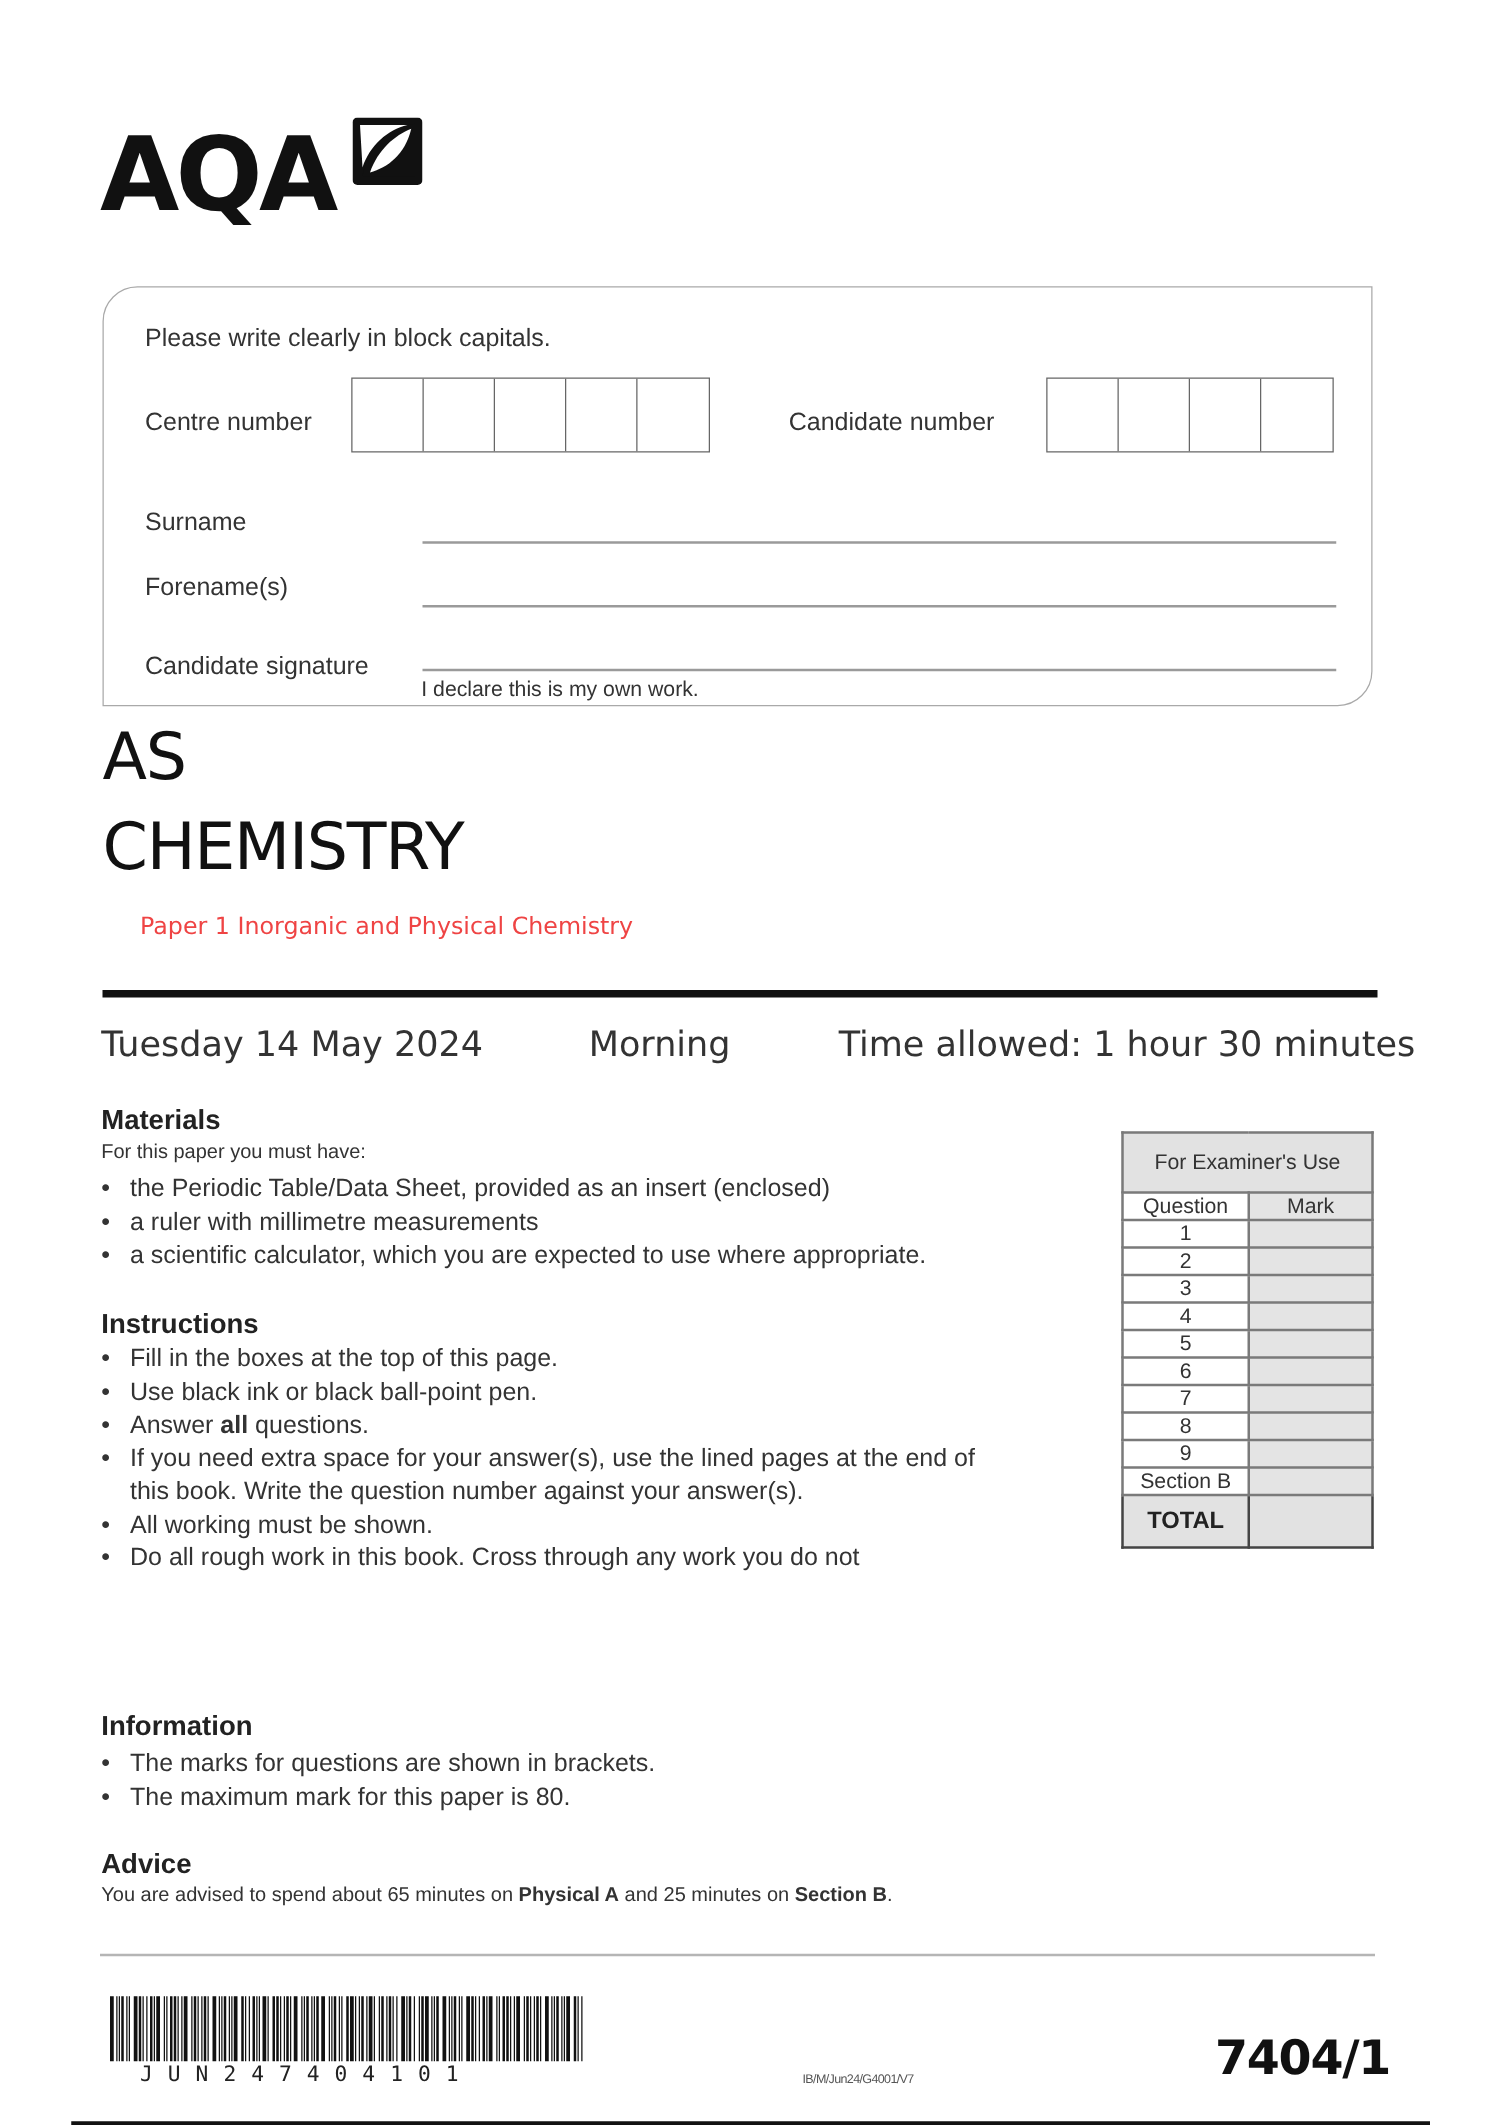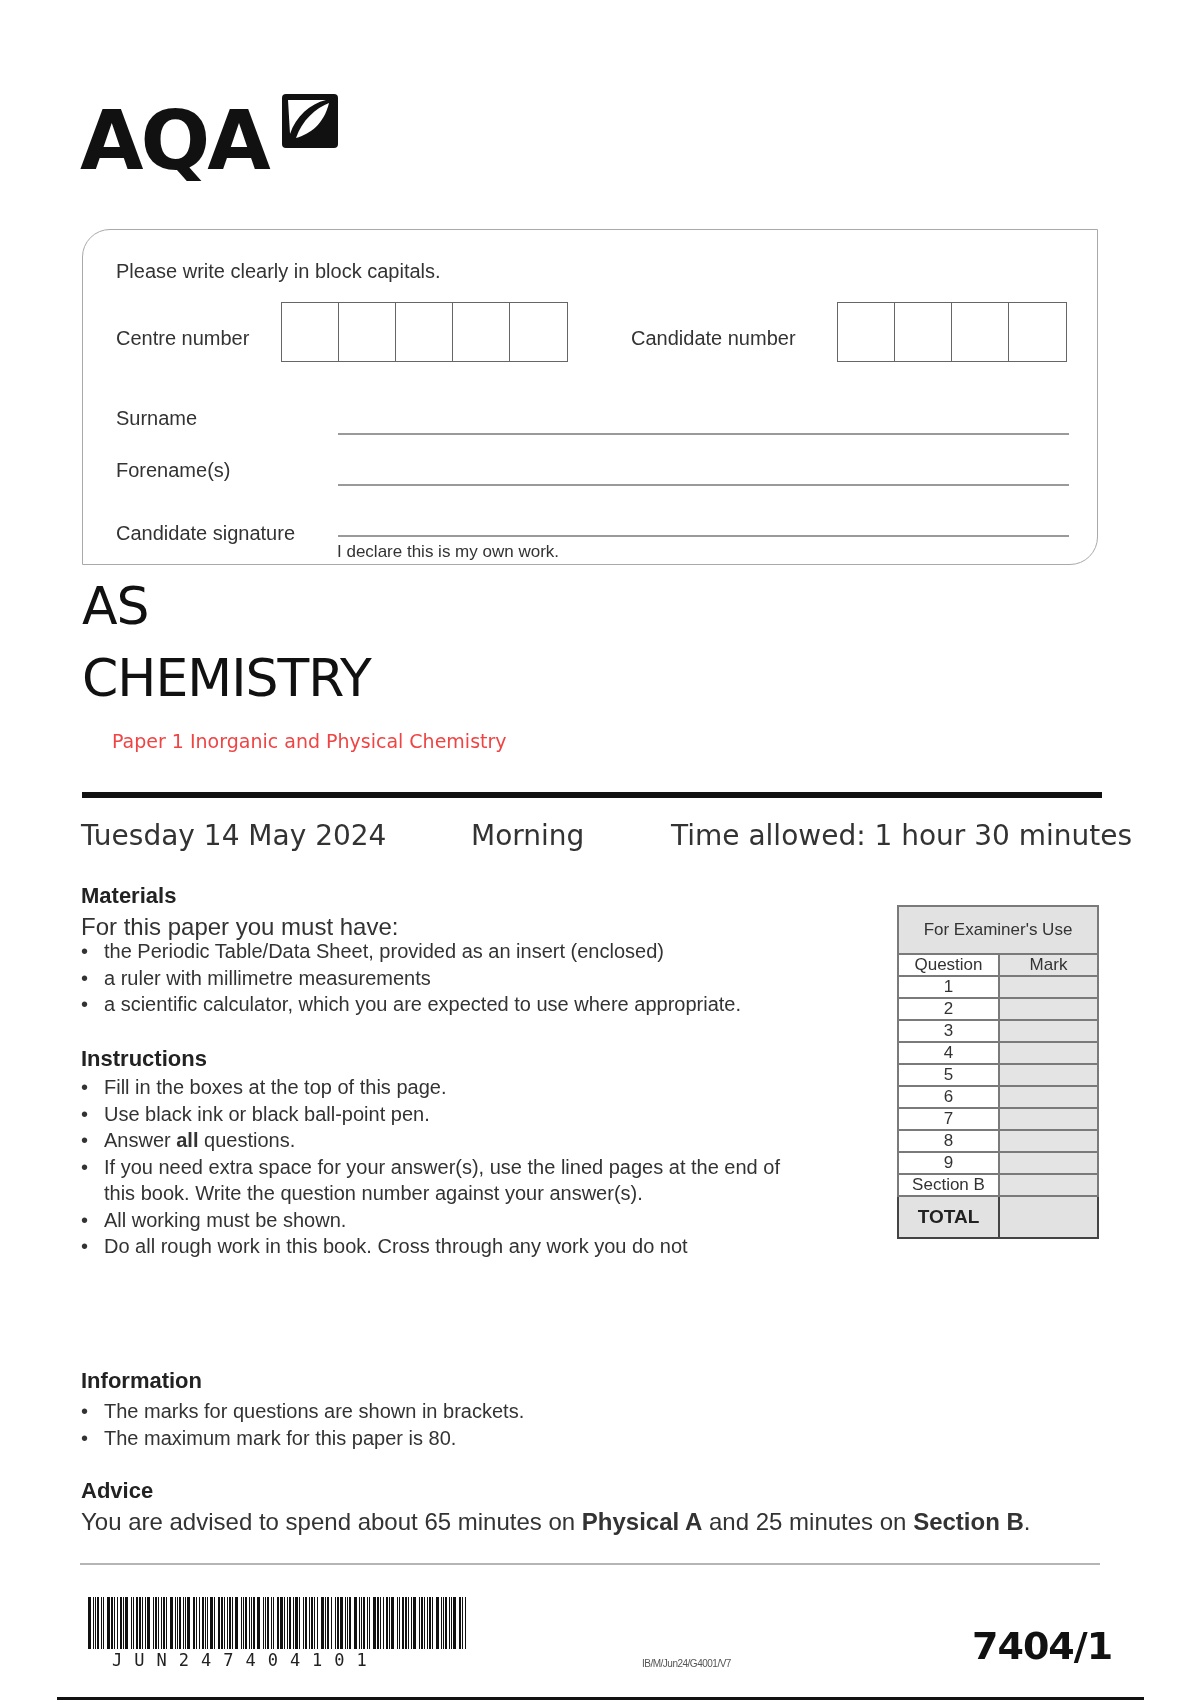--- a/index.html
+++ b/index.html
@@ -23,21 +23,21 @@
 
   
   .as-title { left: 82px; top: 580px; font-family: "DejaVu Sans", sans-serif; font-size: 52px; color: #111; line-height: 1; letter-spacing: -1px; }
   .chem-title { left: 82px; top: 652px; font-family: "DejaVu Sans", sans-serif; font-size: 52px; color: #111; line-height: 1; letter-spacing: -1px; }
   .paper-title { left: 84px; top: 732px; font-family: "DejaVu Sans", sans-serif; font-size: 19px; color: #ef4444; line-height: 1; margin-left: 28px; }
   .thick-rule { left: 82px; top: 792px; width: 1020px; height: 6px; background: #111; }
   .date-row { top: 822px; font-family: "DejaVu Sans", sans-serif; font-size: 28px; color: #333; line-height: 1; white-space: nowrap; }
 
   
   .sec-h { position: absolute; left: 81px; font-size: 22px; font-weight: bold; color: #222; }
-  .sec-p { position: absolute; left: 81px; font-size: 24px; color: #333; white-space: nowrap; }
+  .sec-p { position: absolute; left: 81px; font-size: 16px; color: #333; white-space: nowrap; }
   .bullets { position: absolute; left: 81px; list-style: none; font-size: 20px; color: #333; }
   .bullets li { position: relative; padding-left: 23px; line-height: 26.5px; }
   .bullets li::before { content: "\2022"; position: absolute; left: 0; top: 0; }
   .bullets li .cont { display: block; }
 
   
   .exam-table { left: 897px; top: 905px; width: 202px; border-collapse: collapse; font-size: 17px; color: #333; }
   .exam-table td { border: 2px solid #7a7a7a; text-align: center; height: 17px; }
   .exam-table .hdr { background: #e2e2e2; height: 48px; }
   .exam-table .q { background: #fff; width: 101px; }

